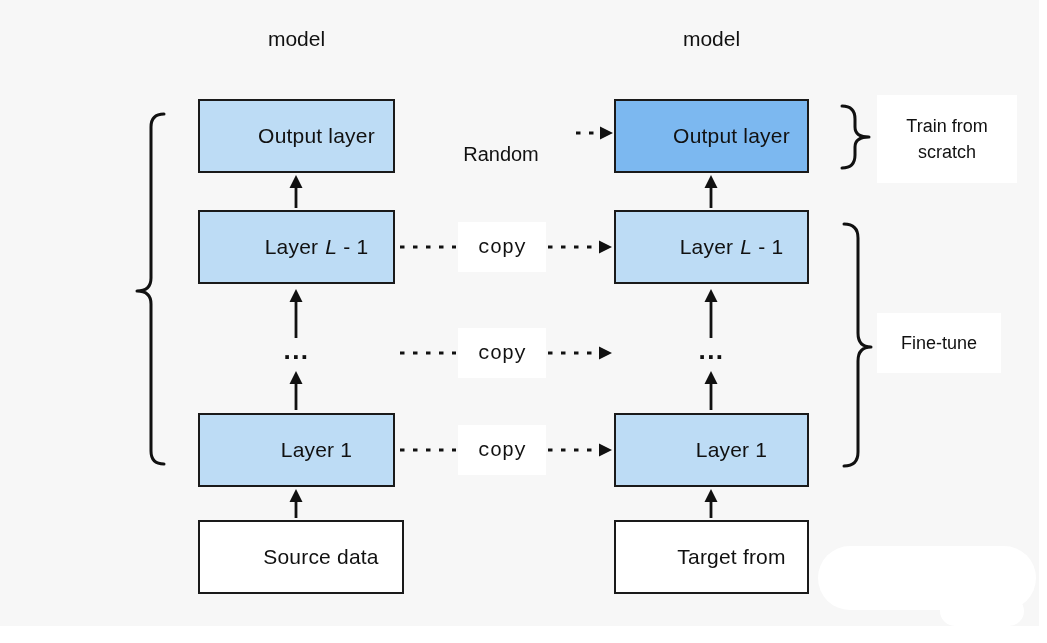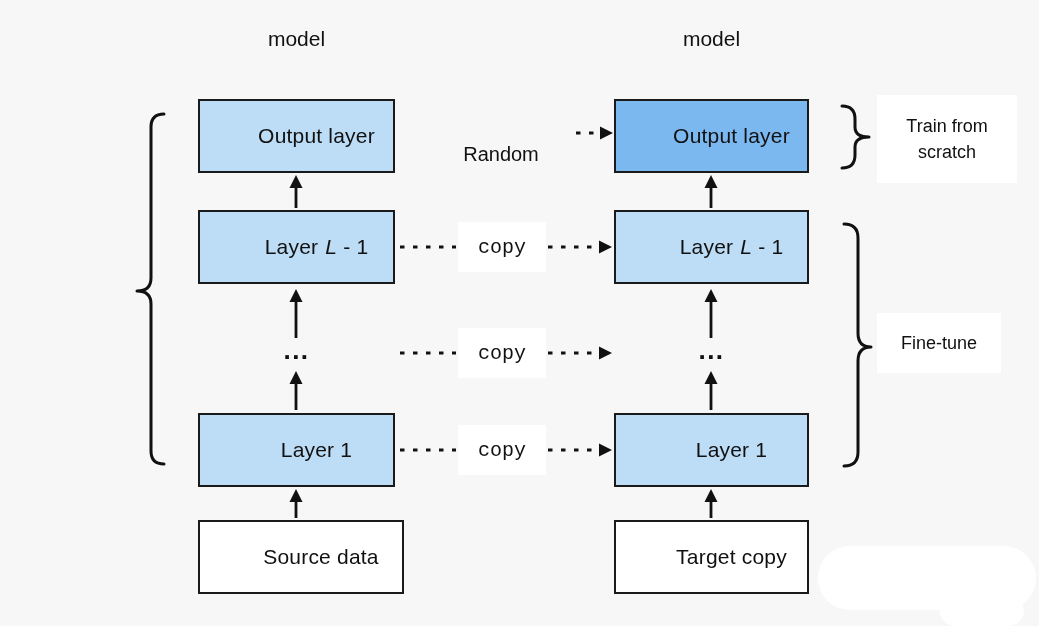--- a/index.html
+++ b/index.html
@@ -131,21 +131,21 @@
   <div class="node light" style="left:614px;top:210px;width:195px;">
     <span>
       <span>Layer</span><span class="varl">L</span><span>- 1</span>
     </span>
   </div>
   <div class="dots" style="left:614px;top:337px;width:195px;">...</div>
   <div class="node light" style="left:614px;top:413px;width:195px;">
     <span>Layer 1</span>
   </div>
   <div class="node plain" style="left:614px;top:520px;width:195px;">
-    <span>Target copy</span>
+    <span>Target from</span>
   </div>
 
   <div class="random-init">
     <div>Random</div>
   </div>
 
   <div class="copy-label" style="left:458px;top:222px;">copy</div>
   <div class="copy-label" style="left:458px;top:328px;">copy</div>
   <div class="copy-label" style="left:458px;top:425px;">copy</div>
 

